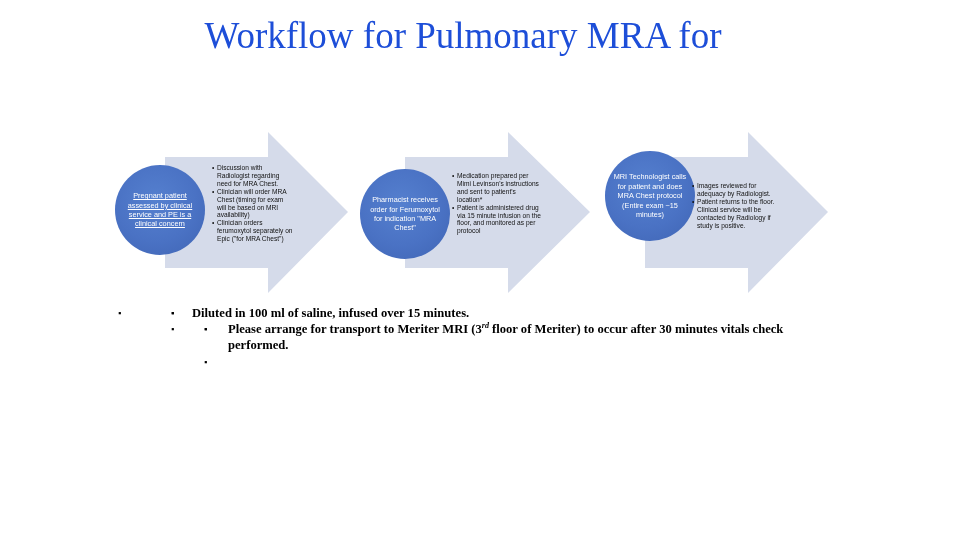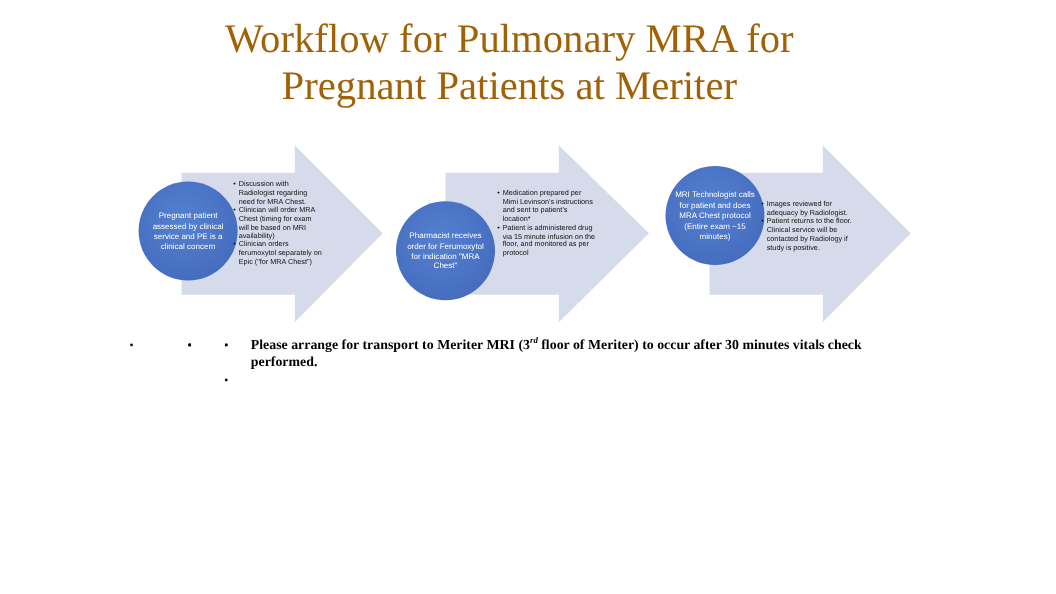--- a/index.html
+++ b/index.html
@@ -1,19 +1,19 @@
 <!DOCTYPE html>
 <html><head>
   <meta charset="utf-8">
   <style>
     html, body { margin: 0; padding: 0; background: #ffffff; }
     body { width: 960px; height: 540px; position: relative; overflow: hidden;
            font-family: "Liberation Serif", serif; color: #000; }
     .title { position: absolute; left: 0; top: 14px; width: 926px; text-align: center;
-             font-family: "Liberation Serif", serif; font-size: 37px; line-height: 43px; color: #a16207; }
+             font-family: "Liberation Serif", serif; font-size: 37px; line-height: 43px; color: #1d4ed8; }
     .arrows-svg { position: absolute; left: 0; top: 0; width: 960px; height: 540px; }
     .circle { position: absolute; width: 90px; height: 90px; border-radius: 50%;
               background: radial-gradient(circle at 45% 40%, #5580cf 0%, #4a72c4 55%, #3f64b3 100%);
               display: flex; align-items: center; justify-content: center; text-align: center;
               color: #fff; font-family: "Liberation Sans", sans-serif; font-size: 7.3px; line-height: 9.4px;
               box-sizing: border-box; padding: 0 6px; }
     .step-notes { position: absolute; font-family: "Liberation Sans", sans-serif; font-size: 6.6px;
                   line-height: 7.9px; color: #111; margin: 0; padding: 0; list-style: none; }
     .step-notes li { position: relative; padding-left: 5px; }
     .step-notes li::before { content: "\2022"; position: absolute; left: 0; top: 0; }
@@ -27,39 +27,38 @@
     .lvl2 .mk { left: 53px; }
     .lvl3 { padding-left: 110px; }
     .lvl3 .mk { left: 86px; }
     sup { font-size: 8px; line-height: 0; font-style: italic; }
   </style>
 </head>
 <body>
 
 <div class="title">
   <div>Workflow for Pulmonary MRA for</div>
-  <div>Pregnant Patients at Meriter</div>
 </div>
 
 <svg class="arrows-svg" viewBox="0 0 960 540">
   <polygon points="165,157 268,157 268,132 348,212 268,293 268,268 165,268" fill="#d5dbea"></polygon>
   <polygon points="405,157 508,157 508,132 590,212 508,293 508,268 405,268" fill="#d5dbea"></polygon>
   <polygon points="645,157 748,157 748,132 828,212 748,293 748,268 645,268" fill="#d5dbea"></polygon>
 </svg>
 
-<div class="circle" style="left:126px; top:165px;">
+<div class="circle" style="left:115px; top:165px;text-decoration:underline;">
   <span>Pregnant patient assessed by clinical service and PE is a clinical concern</span>
 </div>
 <ul class="step-notes" style="left:212px; top:164px; width:82px;">
   <li>Discussion with Radiologist regarding need for MRA Chest.</li>
   <li>Clinician will order MRA Chest (timing for exam will be based on MRI availability)</li>
   <li>Clinician orders ferumoxytol separately on Epic ("for MRA Chest")</li>
 </ul>
 
-<div class="circle" style="left:360px; top:183px;">
+<div class="circle" style="left:360px; top:169px;">
   <span>Pharmacist receives order for Ferumoxytol for indication "MRA Chest"</span>
 </div>
 <ul class="step-notes" style="left:452px; top:172px; width:90px;">
   <li>Medication prepared per Mimi Levinson's instructions and sent to patient's location*</li>
   <li>Patient is administered drug via 15 minute infusion on the floor, and monitored as per protocol</li>
 </ul>
 
 <div class="circle" style="left:605px; top:151px;">
   <span>MRI Technologist calls for patient and does MRA Chest protocol (Entire exam ~15 minutes)</span>
 </div>
@@ -70,20 +69,21 @@
 
 <div class="instructions">
   <div class="bl lvl1">
     <span class="mk">▪</span>
   </div>
   <div class="bl lvl2">
     <span class="mk">▪</span>
   </div>
   <div class="bl lvl2">
     <span class="mk">▪</span>
+    <span>Diluted in 100 ml of saline, infused over 15 minutes.</span>
   </div>
   <div class="bl lvl2">
     <span class="mk">▪</span>
   </div>
   <div class="bl lvl3">
     <span class="mk">▪</span>
   </div>
   <div class="bl lvl3">
     <span class="mk">▪</span>
     <span><span>Please arrange for transport to Meriter MRI (3</span><sup>rd</sup><span> floor of Meriter) to occur after 30 minutes vitals check performed.</span></span>

